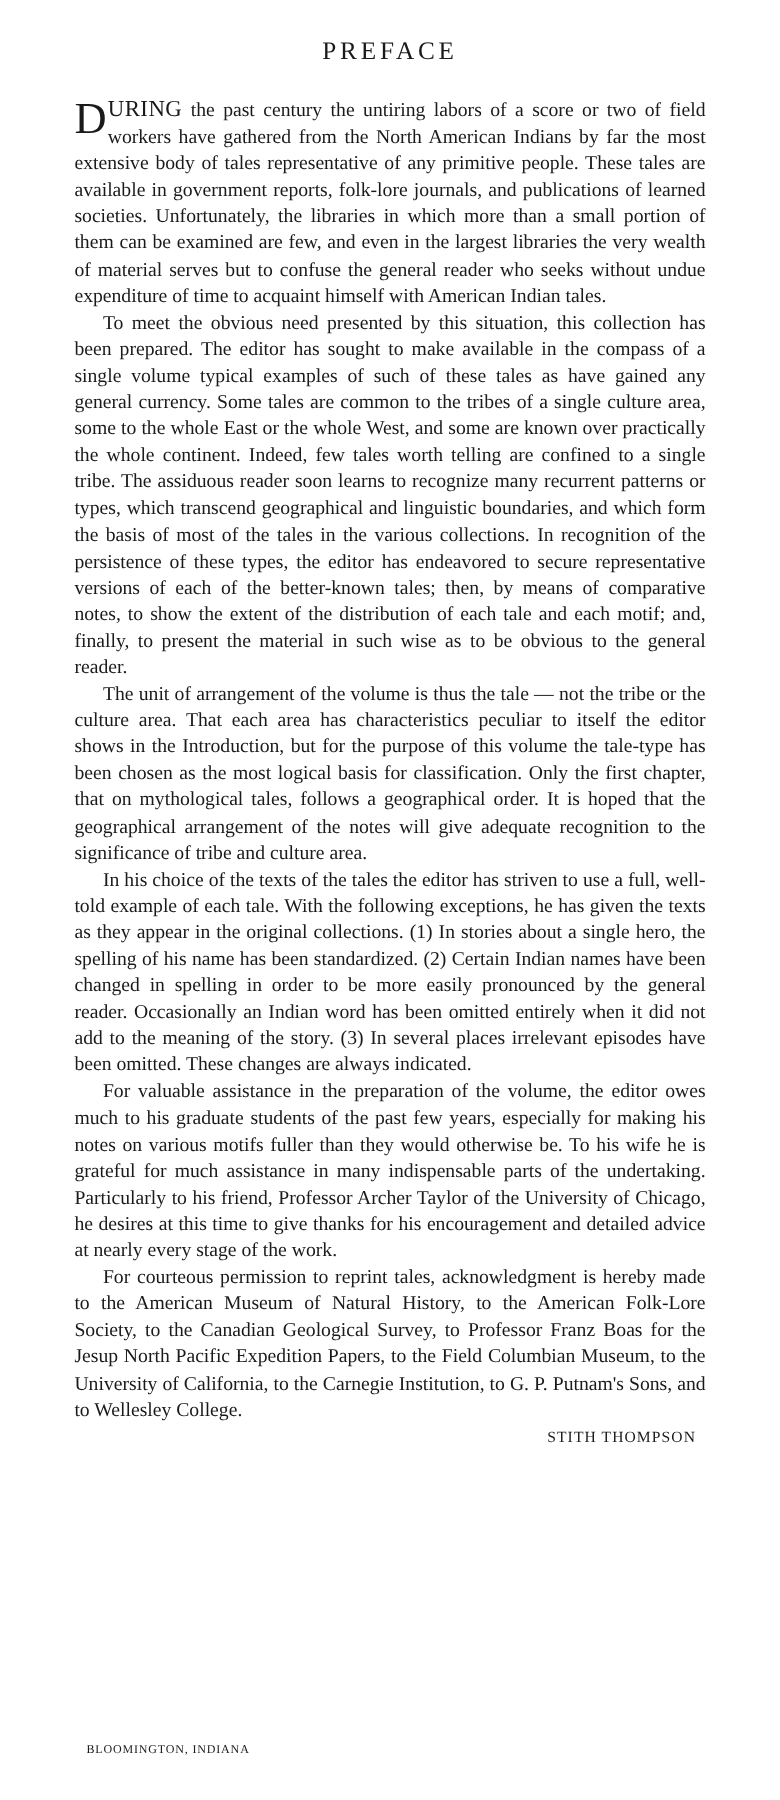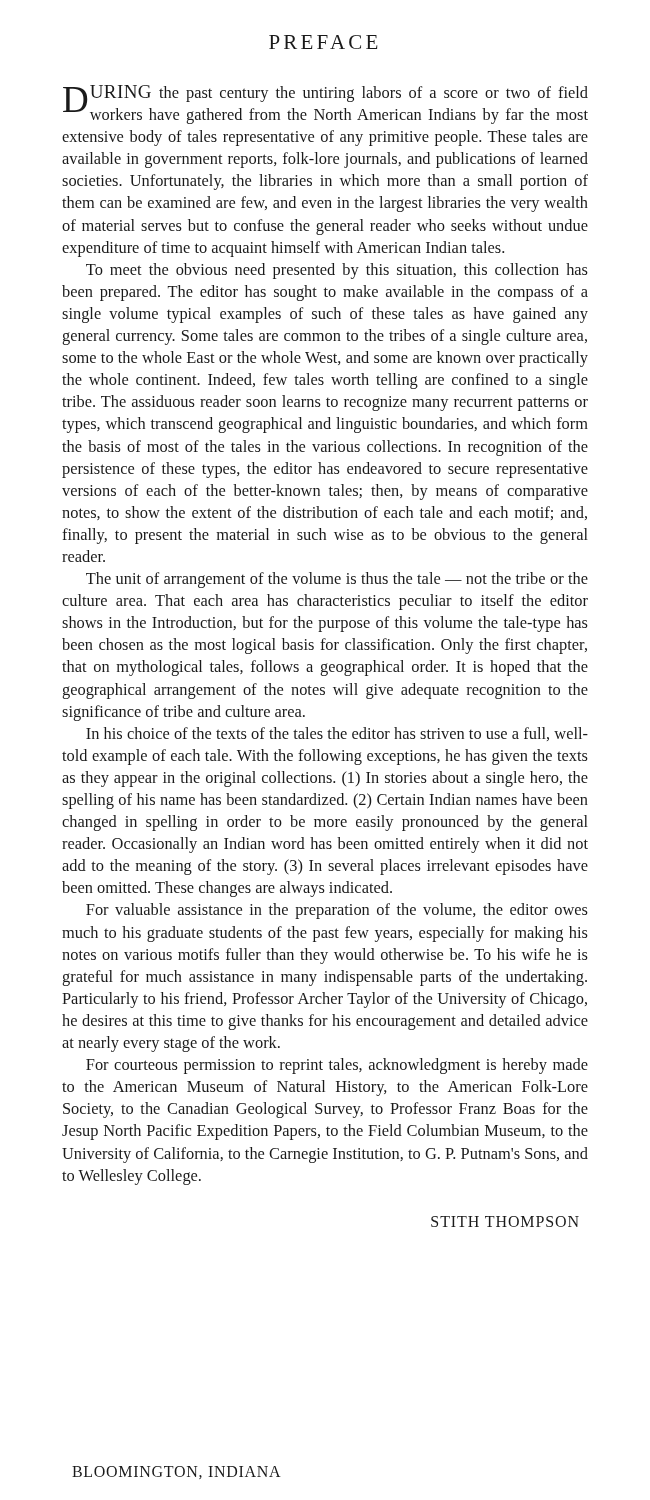--- a/index.html
+++ b/index.html
@@ -53,30 +53,30 @@
     padding: 0 1px 0 0;
     margin-top: 2px;
     font-family: "Liberation Serif", serif;
   }
   .smallcaps-lead {
     font-size: 19px;
     letter-spacing: 0.4px;
   }
   .signature {
     text-align: right;
-    font-size: 16px;
+    font-size: 13px;
     letter-spacing: 0.9px;
-    margin-top: 26px;
+    margin-top: 4px;
     padding-right: 8px;
   }
   .place {
     position: absolute;
     left: 72px;
-    bottom: 19px;
-    font-size: 16px;
+    bottom: 36px;
+    font-size: 10px;
     letter-spacing: 0.7px;
   }
 </style>
 </head>
 <body>
 
 <div class="page">
 
   <h1 class="page-title">PREFACE</h1>
 

